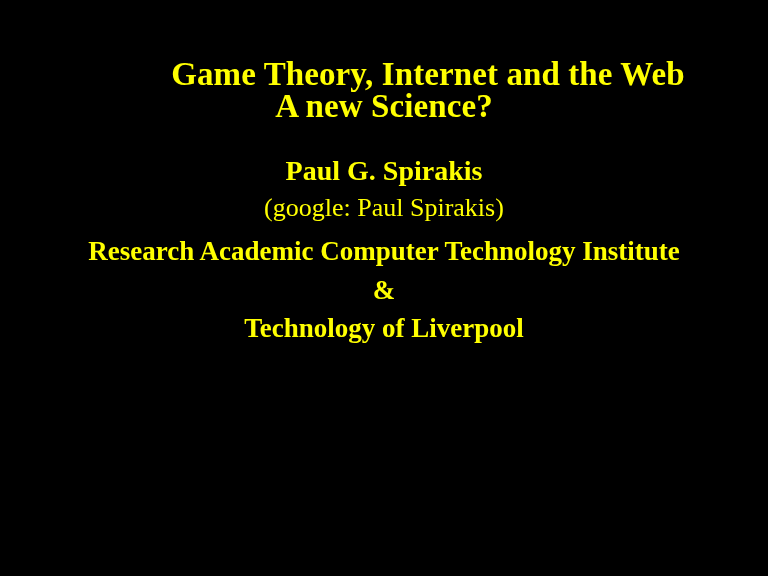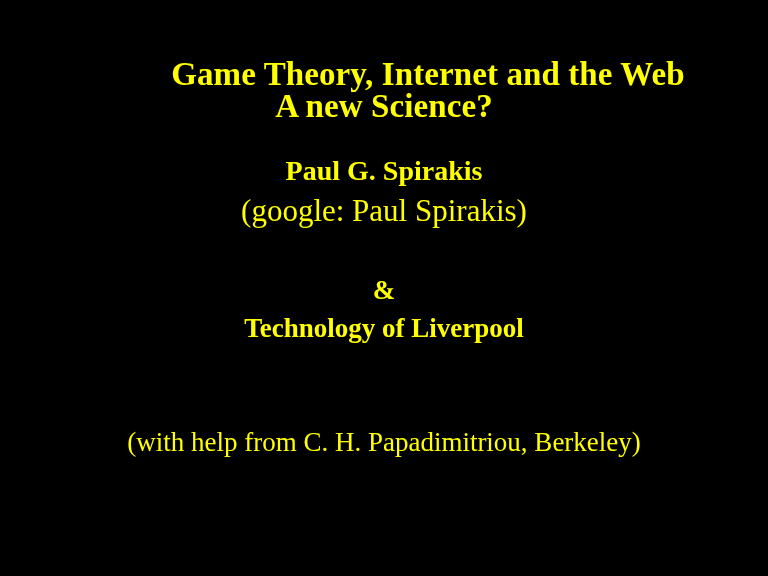--- a/index.html
+++ b/index.html
@@ -39,21 +39,21 @@
 
   
   .author-name {
     font-weight: bold;
     font-size: 28px;
   }
   #author-name { top: 157px; }
 
   .author-note {
     font-weight: normal;
-    font-size: 31px;
+    font-size: 26px;
   }
   #author-note { top: 195px; }
 
   .affiliation {
     font-weight: bold;
     font-size: 27px;
   }
   #affiliation-institute { top: 238px; }
   #affiliation-amp       { top: 277px; }
   #affiliation-university{ top: 315px; }
@@ -71,20 +71,20 @@
 <div id="slide">
 
   <div class="line title-line" id="title-line-1">Game Theory, Internet and the Web</div>
 
   <div class="line title-line" id="title-line-2">A new Science?</div>
 
   <div class="line author-name" id="author-name">Paul G. Spirakis</div>
 
   <div class="line author-note" id="author-note">(google: Paul Spirakis)</div>
 
+  <div class="line affiliation" id="affiliation-institute">Research Academic Computer Technology Institute</div>
 
   <div class="line affiliation" id="affiliation-amp">&amp;</div>
 
   <div class="line affiliation" id="affiliation-university">Technology of Liverpool</div>
 
-  <div class="line credit" id="credit-line">(with help from C. H. Papadimitriou, Berkeley)</div>
 
 </div>
 
 </body></html>

